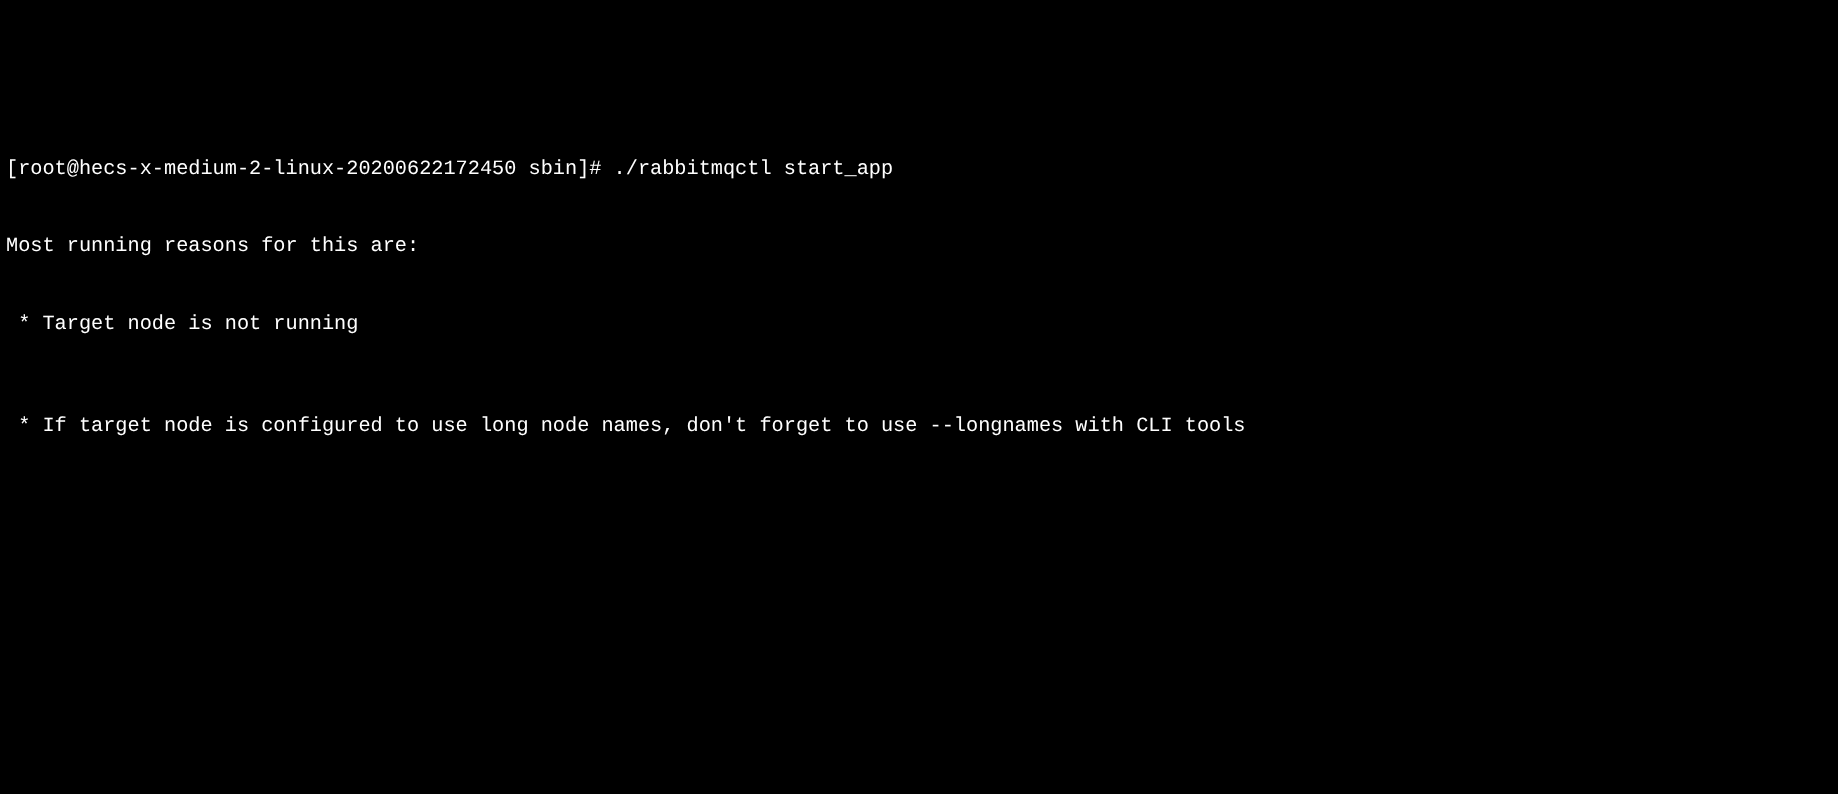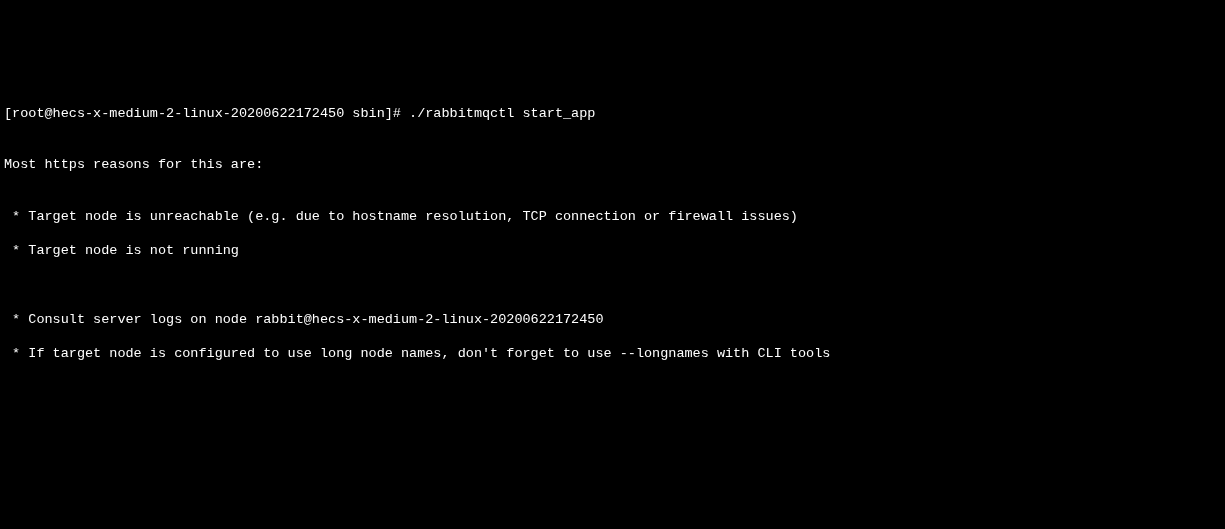--- a/index.html
+++ b/index.html
@@ -23,27 +23,25 @@
   }
 </style>
 </head>
 <body>
 
 
 
 <div class="terminal">
 <div class="line">[root@hecs-x-medium-2-linux-20200622172450 sbin]# ./rabbitmqctl start_app</div>
 <div class="line"></div>
-<div class="line">Most https reasons for this are:</div>
+<div class="line">Most running reasons for this are:</div>
 <div class="line"></div>
-<div class="line"> * Target node is unreachable (e.g. due to hostname resolution, TCP connection or firewall issues)</div>
 <div class="line"> * Target node is not running</div>
 <div class="line"></div>
 <div class="line"></div>
-<div class="line"> * Consult server logs on node rabbit@hecs-x-medium-2-linux-20200622172450</div>
 <div class="line"> * If target node is configured to use long node names, don't forget to use --longnames with CLI tools</div>
 <div class="line"></div>
 
 
 <div class="line"></div>
 
 <div class="line"></div>
 
 
 

